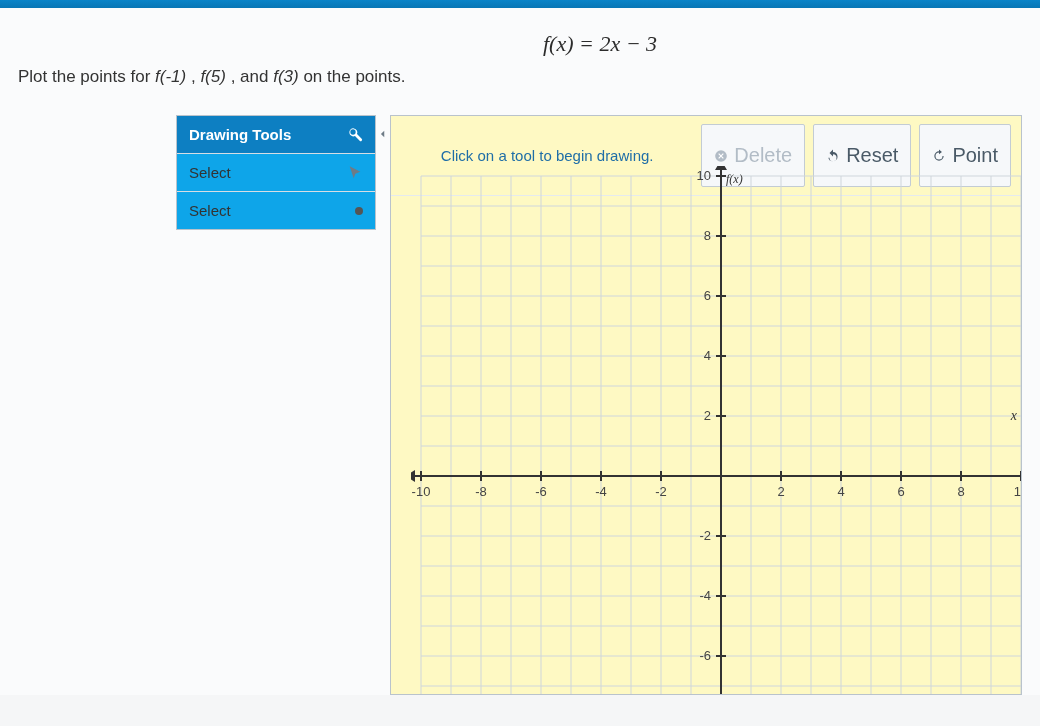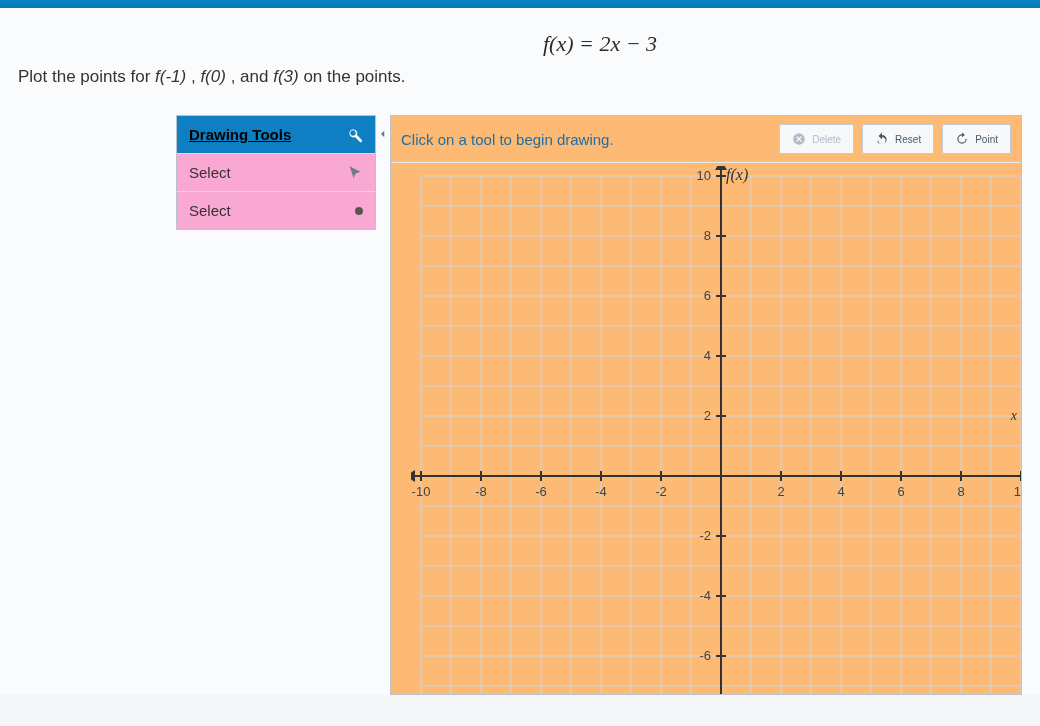--- a/index.html
+++ b/index.html
@@ -41,105 +41,105 @@
     }
     
     .tools-panel {
       width: 200px;
       border: 1px solid #b9c3cc;
       background: #fff;
       height: fit-content;
     }
     .tools-header {
       background: #0d7fc2;
-      color: #000000;
+      color: #ffffff;
       font-weight: bold;
       padding: 10px 12px;
       display: flex;
       justify-content: space-between;
-      align-items: flex-end;
+      align-items: flex-start;
       font-size: 15px;
-      text-decoration: underline;
     }
     .wrench-icon {
       width: 16px; height: 16px;
       fill: #fff;
     }
     .tool-row {
       padding: 10px 12px;
       border-top: 1px solid #d7dee4;
       display: flex;
       justify-content: space-between;
       align-items: center;
       font-size: 15px;
       color: #333;
       cursor: pointer;
-      background: #f9a8d4;
+      background: #0ea5e9;
     }
     .cursor-icon { width: 16px; height: 16px; fill: #6e7b86; }
     .dot-icon { width: 8px; height: 8px; background:#555; border-radius:50%; }
     
     .collapse-arrow {
       width: 14px;
       align-self: stretch;
       display:flex;
       align-items:flex-start;
       justify-content:center;
       padding-top: 12px;
       cursor:pointer;
     }
     .collapse-arrow svg { width:10px; height:14px; fill:#6e7b86; }
     
     .graph-area {
       flex: 1;
       border: 1px solid #b9c3cc;
-      background: #fdba74;
+      background: #fef9c3;
       min-height: 580px;
       position: relative;
+      text-align: center;
     }
     .graph-toolbar {
       display:flex;
       align-items:center;
       padding: 8px 10px;
       gap: 8px;
       color: #2c7ab8;
       font-size: 14px;
       border-bottom: 1px solid #e5eaef;
     }
     .toolbar-hint { flex:1; color:#1f6ea7; font-size:15px; }
     .btn {
       border:1px solid #c3ccd4;
       background: #f6f8fa;
       color:#4a5a67;
-      padding: 7px 12px;
-      font-size:10px;
+      padding: 19px 12px;
+      font-size:20px;
       border-radius:2px;
       display:flex;
       align-items:center;
       gap:6px;
       cursor:pointer;
     }
     .btn.disabled { color:#b2bcc6; cursor:default; }
     .btn svg { width:14px; height:14px; fill: currentColor; }
     
     .grid-wrap {
       position:absolute;
       top: 50px;
       left: 20px;
       right: 0;
       bottom: 0;
       overflow:hidden;
     }
     .axis-label-y {
       position:absolute;
-      top: 0;
+      top: 6px;
       left: calc(50% + 10px);
       font-style: italic;
       font-family: "Times New Roman", serif;
-      font-size: 16px;
+      font-size: 12px;
       color:#333;
     }
     .axis-label-x {
       position:absolute;
       top: calc(50% - 22px);
       right: 4px;
       font-style: italic;
       font-family: "Times New Roman", serif;
       font-size: 14px;
       color:#333;
@@ -159,21 +159,21 @@
 <div class="content">
 
   <div class="equation">
     <span>f(x) = 2x − 3</span>
   </div>
 
   <div class="prompt">
     <span>Plot the points for </span>
     <span class="italic">f(-1)</span>
     <span>, </span>
-    <span class="italic">f(0)</span>
+    <span class="italic">f(5)</span>
     <span>, and </span>
     <span class="italic">f(3)</span>
     <span> on the points.</span>
   </div>
 
   <div class="workspace">
 
     <div class="tools-panel">
       <div class="tools-header">
         <span>Drawing Tools</span>

